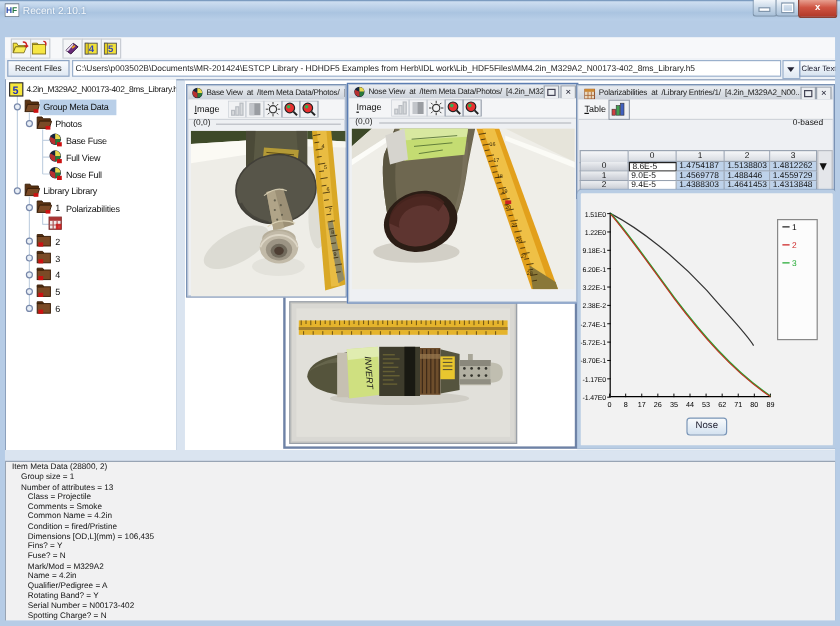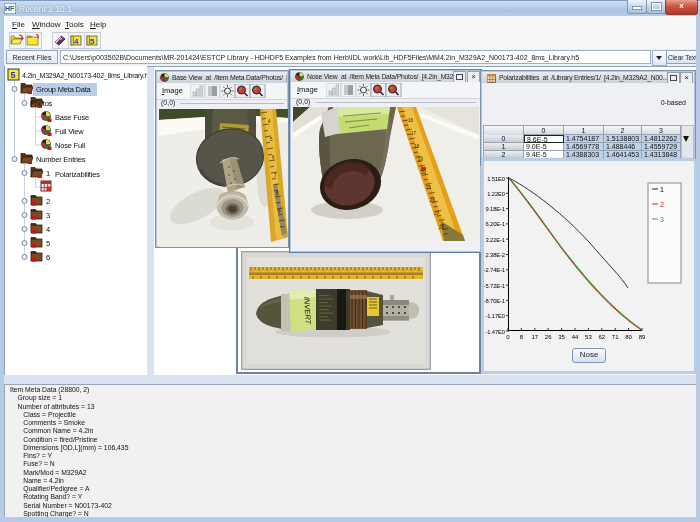--- a/index.html
+++ b/index.html
@@ -57,26 +57,20 @@
       <text x="6" y="8" font-size="7" font-weight="bold" fill="#227744" font-family="Liberation Sans">F</text>
     </svg>
   <div class="abs" id="wmin">
       <div class="abs" style="left:5px;top:7px;width:8px;height:2px;background:#fff;box-shadow:0 0 0 1px #8096ac"></div>
     </div>
   <div class="abs" id="wmax">
       <div class="abs" style="left:5px;top:3px;width:7px;height:5px;border:1.5px solid #fff;box-shadow:0 0 0 1px #8096ac"></div>
     </div>
   <div class="abs" id="wclose">x</div>
 
-  <div class="abs" id="menubar">
-    <div class="abs menuitem" style="left:8px"><u>F</u>ile</div>
-    <div class="abs menuitem" style="left:28px"><u>W</u>indow</div>
-    <div class="abs menuitem" style="left:61px"><u>T</u>ools</div>
-    <div class="abs menuitem" style="left:86px"><u>H</u>elp</div>
-  </div>
   <div class="abs" id="toolbar">
     <div class="tbtn" style="left:5px"></div>
     <div class="tbtn" style="left:21px"></div>
     <div class="tbtn" style="left:48px"></div>
     <div class="tbtn" style="left:64px"></div>
     <div class="tbtn" style="left:80px"></div>
     <svg class="abs" style="left:6px;top:3px" width="92" height="13">
 
       <path d="M1 10 L3 5 L11 5 L11 4 L5 4 L4 2 L1 2 Z" fill="#f2e23a" stroke="#7a6a10" stroke-width="0.7"></path>
       <path d="M3 5 L12 5 L10 10 L1 10 Z" fill="#f8ec58" stroke="#7a6a10" stroke-width="0.7"></path>
@@ -182,25 +176,25 @@
         <rect x="1" y="7" width="4" height="3.5" fill="#cc1111"></rect>
       </g>
       <use href="#fc1" transform="translate(0,14)"></use>
       <use href="#fc1" transform="translate(0,28)"></use>
       <use href="#fc1" transform="translate(0,42)"></use>
       <use href="#fc1" transform="translate(0,56)"></use>
     </svg>
     <div class="trow" style="left:17px;top:5.5px;font-size:7px;letter-spacing:-0.25px">4.2in_M329A2_N00173-402_8ms_Library.h5</div>
     <div class="abs" style="left:28px;top:16.5px;width:64px;height:13px;background:#b9cfe8"></div>
     <div class="trow" style="left:31px;top:19px">Group Meta Data</div>
-    <div class="trow" style="left:25px;top:33px">Photos</div>
+    <div class="trow" style="left:41px;top:33px">Photos</div>
     <div class="trow" style="left:50px;top:47px">Base Fuse</div>
     <div class="trow" style="left:50px;top:61px">Full View</div>
     <div class="trow" style="left:50px;top:75px">Nose Full</div>
-    <div class="trow" style="left:31px;top:89px">Number Entries</div>
+    <div class="trow" style="left:31px;top:89px">Library Library</div>
     <div class="trow" style="left:41px;top:103px">1</div>
     <div class="trow" style="left:50px;top:104px">Polarizabilities</div>
     <div class="trow" style="left:41px;top:131px">2</div>
     <div class="trow" style="left:41px;top:145px">3</div>
     <div class="trow" style="left:41px;top:159px">4</div>
     <div class="trow" style="left:41px;top:173px">5</div>
     <div class="trow" style="left:41px;top:187px">6</div>
   </div>
   <div class="abs" id="vsplit"></div>
   <div class="abs" id="desktop"></div>
@@ -612,20 +606,31 @@
           <line x1="3" y1="2.5" x2="3" y2="8.5" stroke="#aa6633" stroke-width="0.7"></line>
           <line x1="5.8" y1="2.5" x2="5.8" y2="8.5" stroke="#aa6633" stroke-width="0.7"></line>
           <line x1="0" y1="5.5" x2="8.5" y2="5.5" stroke="#aa6633" stroke-width="0.7"></line>
         </svg>
       <span style="position:absolute;left:17px;top:2px">Polarizabilities&nbsp; at&nbsp; /Library Entries/1/&nbsp; [4.2in_M329A2_N00...</span>
       <div class="abs" style="left:185px;top:0px;width:11px;height:10px;border:1px solid #98a0ac;background:#eceef1">
           <div class="abs" style="left:2px;top:2px;width:5px;height:4px;border:1px solid #445"></div>
         </div>
       <div class="abs" style="left:198px;top:0px;width:11px;height:10px;border:1px solid #98a0ac;background:#eceef1;font-size:8px;line-height:9px;text-align:center;color:#223">×</div>
     </div>
+    <div class="abs" style="left:1px;top:12px;width:212px;height:16px;background:#f4f5f7;border-bottom:1px solid #d0d4da">
+      <div class="imenu" style="left:5px;top:3px"><u>T</u>able</div>
+      <div class="abs" style="left:25px;top:0px;width:16px;height:15px;border:1px solid #9aa2ae;background:#eef0f3"></div>
+      <svg class="abs" style="left:27px;top:2px" width="13" height="12">
+          <g stroke="#333" stroke-width="0.5">
+            <rect x="1" y="6" width="3" height="5" fill="#d04040"></rect>
+            <rect x="4.5" y="3" width="3" height="8" fill="#40a050"></rect>
+            <rect x="8" y="1" width="3" height="10" fill="#4060c0"></rect>
+          </g>
+        </svg>
+    </div>
     <div class="abs" style="left:0;top:28px;width:213px;height:9px;font-size:7px;color:#111">
         <span style="position:absolute;right:8px">0-based</span>
       </div>
     <div class="abs" id="ptable" style="left:2px;top:54px;width:208px;height:35px;font-size:7px">
 
       <div class="abs" style="left:0;top:0;width:41px;height:11px;background:linear-gradient(#f6f7f9,#d8dce2);border:1px solid #9aa4b2;box-sizing:border-box"></div>
       <div class="abs hc" style="left:41px;width:40px">0</div>
       <div class="abs hc" style="left:81px;width:40px">1</div>
       <div class="abs hc" style="left:121px;width:38px">2</div>
       <div class="abs hc" style="left:159px;width:39px">3</div>

